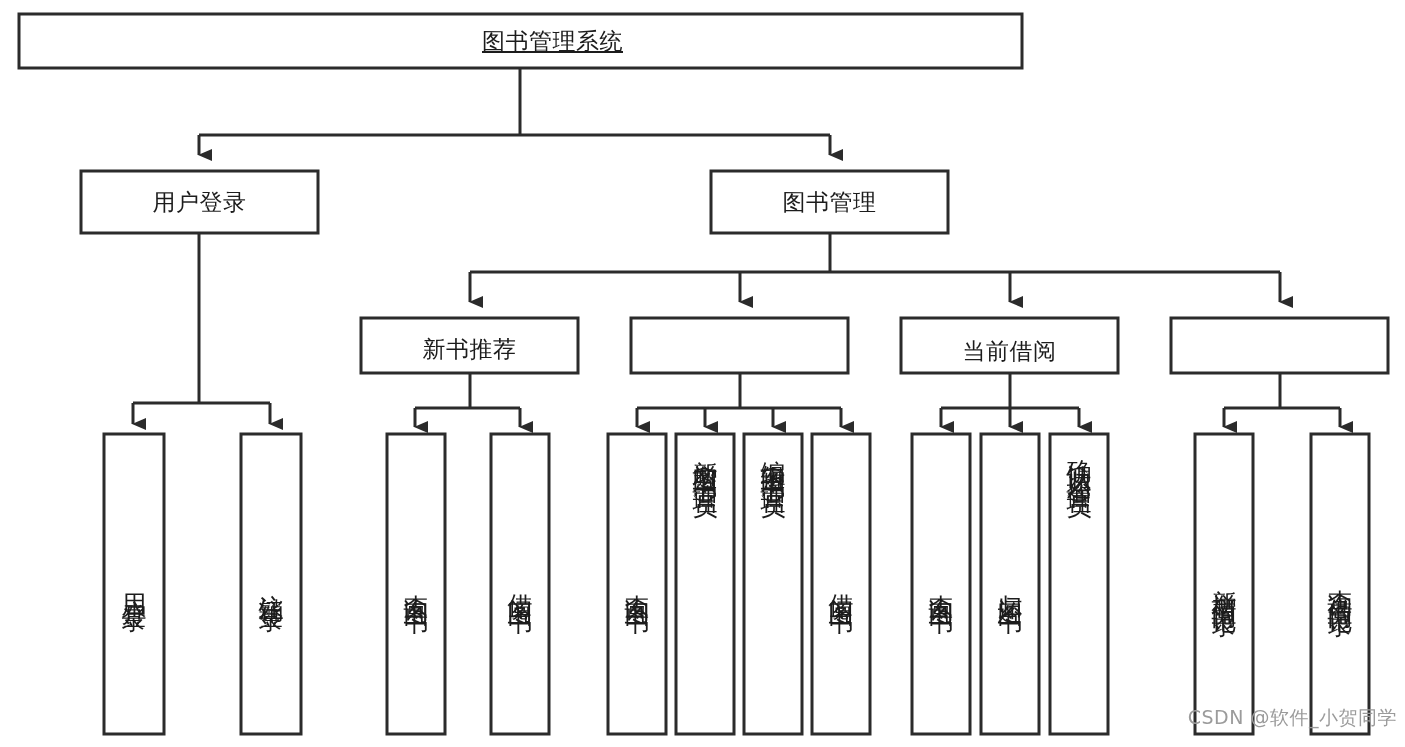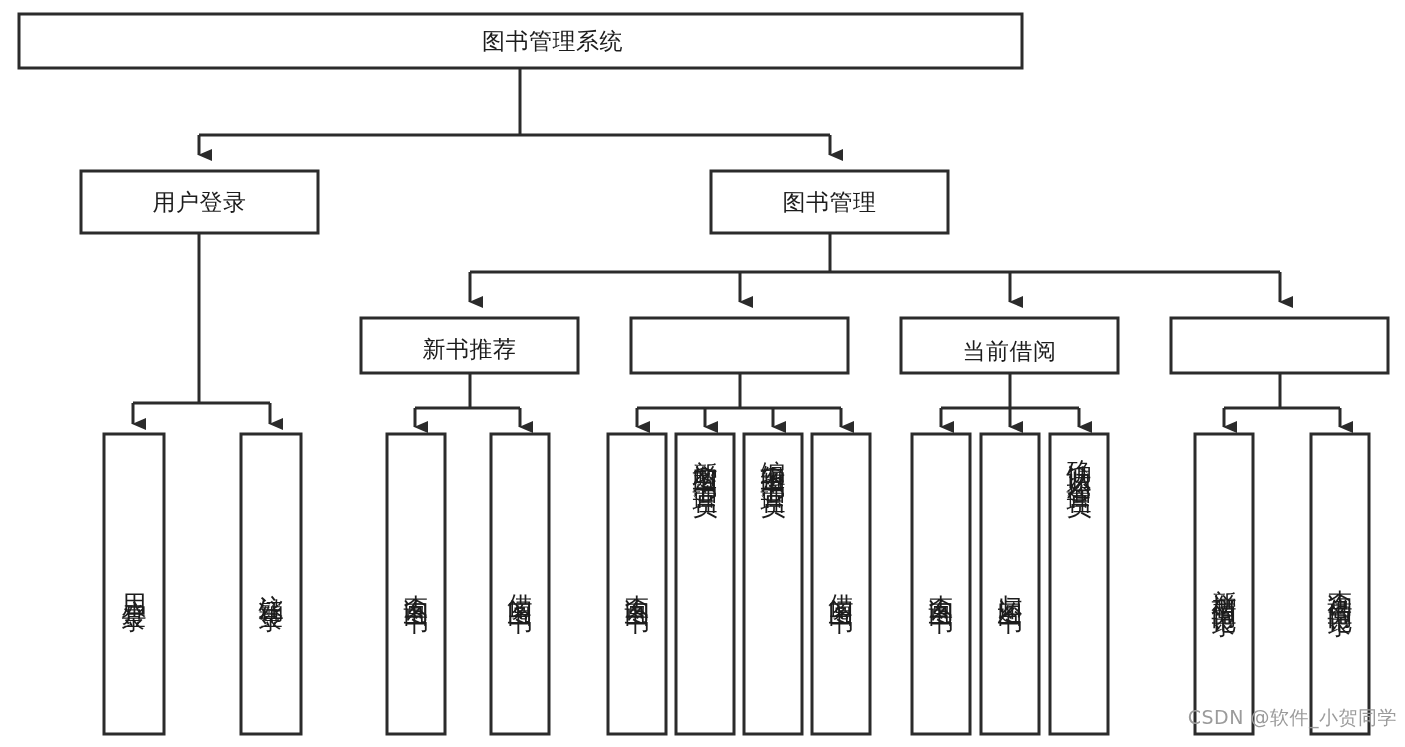--- a/index.html
+++ b/index.html
@@ -154,21 +154,21 @@
     <rect class="node-box" x="812" y="434" width="58" height="300"></rect>
 
     <rect class="node-box" x="912" y="434" width="58" height="300"></rect>
     <rect class="node-box" x="981" y="434" width="58" height="300"></rect>
     <rect class="node-box" x="1050" y="434" width="58" height="300"></rect>
 
     <rect class="node-box" x="1195" y="434" width="58" height="300"></rect>
     <rect class="node-box" x="1311" y="434" width="58" height="300"></rect>
   </svg>
 
-  <div class="node-label horizontal" style="left:19px; top:14px; width:1067px; height:54px;">图书管理系统</div>
+  <div class="node-label horizontal" style="left:19px; top:14px; width:1067px; height:54px;text-decoration:underline;">图书管理系统</div>
 
   <div class="node-label horizontal" style="left:81px; top:171px; width:237px; height:62px;">用户登录</div>
   <div class="node-label horizontal" style="left:711px; top:171px; width:237px; height:62px;">图书管理</div>
 
   <div class="node-label horizontal" style="left:361px; top:318px; width:217px; height:62px;">新书推荐</div>
   <div class="node-label horizontal" style="left:901px; top:318px; width:217px; height:67px;">当前借阅</div>
 
   <div class="node-label vertical" style="left:104px; top:434px; width:60px; height:300px;">用户登录</div>
   <div class="node-label vertical" style="left:241px; top:434px; width:60px; height:300px;">注销登录</div>
 

